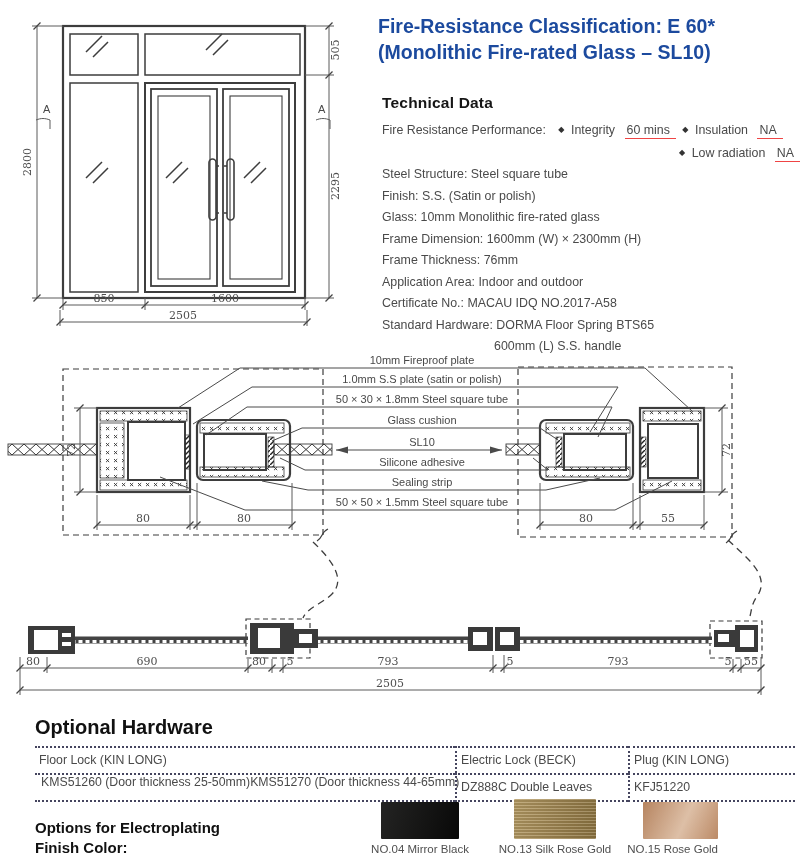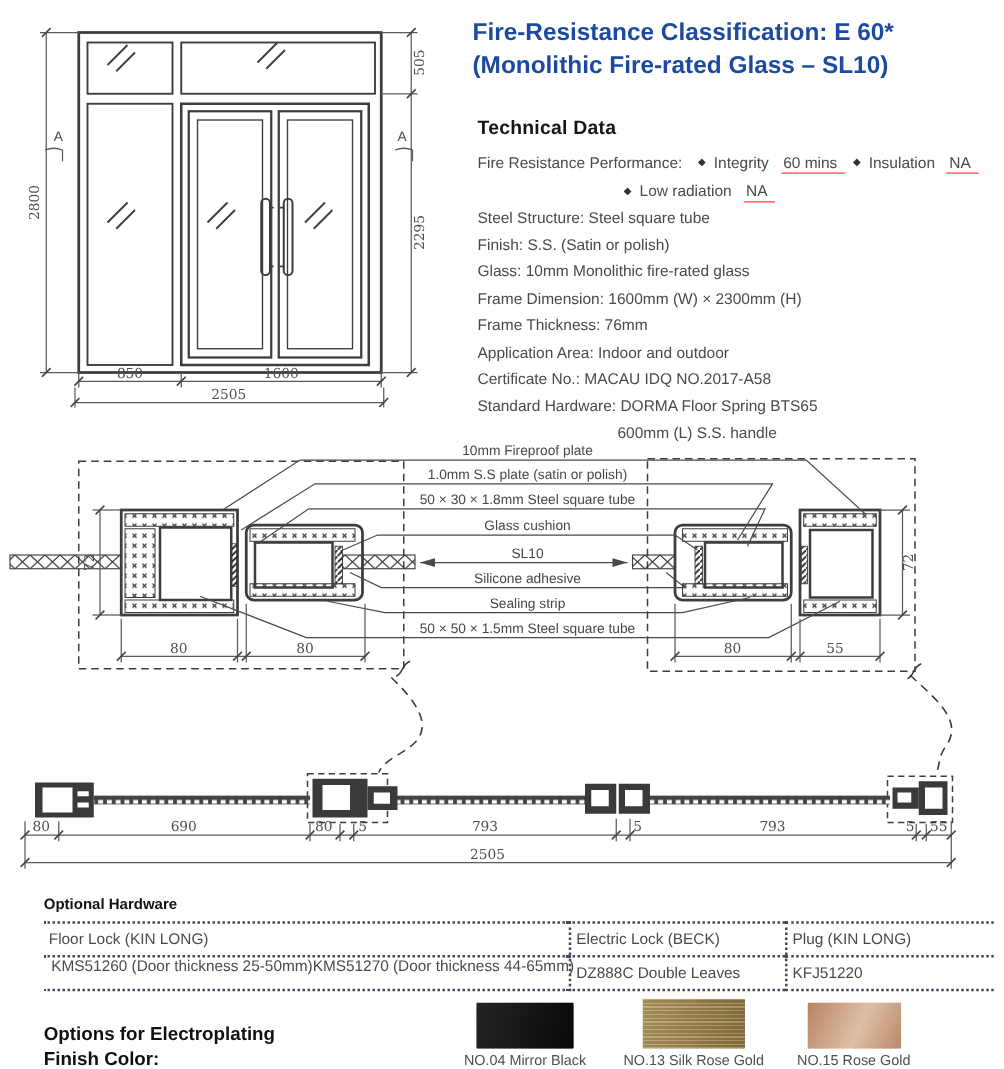--- a/index.html
+++ b/index.html
@@ -13,26 +13,26 @@
   .dim{stroke:#5a5a5a;stroke-width:1;fill:none;}
   .tick{stroke:#444;stroke-width:1.3;}
 
   .title-block{position:absolute;left:378px;top:14px;width:420px;
     font-size:19.5px;font-weight:bold;color:#1c4a9e;line-height:1.32;letter-spacing:0;}
   .tech{position:absolute;left:382px;top:94px;width:418px;}
   .tech h2{margin:0 0 7px 0;font-size:15.5px;color:#161616;letter-spacing:.2px;}
   .trow{font-size:12.4px;color:#4a4a4a;line-height:21.5px;white-space:nowrap;}
   .trow .u{border-bottom:1px solid #ef4444;padding:0 6px 1px 2px;}
   .diamond{font-size:8px;vertical-align:2px;color:#333;padding:0 3px;}
-  .indent-rad{margin-left:114px;}
+  .indent-rad{margin-left:114px;text-align:right;}
   .indent-last{margin-left:112px;}
   .gap1{margin-right:6px;}
 
   .hardware{position:absolute;left:35px;top:716px;width:760px;}
-  .hardware h3{margin:0 0 7px 0;font-size:12px;color:#111;}
+  .hardware h3{margin:0 0 7px 0;font-size:20px;color:#111;}
   .hw-table{display:grid;grid-template-columns:420px 173px 167px;font-size:12.3px;color:#4a4a4a;}
   .hw-cell{border-top:2px dotted #45455e;padding:5px 4px 6px 4px;white-space:nowrap;}
   .hw-cell.bb{border-bottom:2px dotted #45455e;}
   .hw-cell.bl{border-left:2px dotted #45455e;}
   .hw-split{display:flex;justify-content:space-between;padding:0 6px;}
 
   .finish-heading{position:absolute;left:35px;top:802px;font-size:15px;font-weight:bold;color:#111;line-height:1.3;margin-top:16px;}
   .swatch-block{position:absolute;top:799px;width:132px;display:flex;flex-direction:column;align-items:center;}
   .swatch{border-radius:1px;}
   .sw0{width:85px;height:40px;background-image:linear-gradient(105deg,rgba(255,255,255,.10),rgba(0,0,0,.25));}
@@ -395,18 +395,18 @@
   </div>
 
   <div class="swatch-block" style="left:354px;">
     <div class="swatch sw1" style="background-color: rgb(17, 17, 16);"></div>
     <div class="sw-caption">NO.04 Mirror Black</div>
   </div>
   <div class="swatch-block" style="left:489px;">
     <div class="swatch sw2" style="background-color: rgb(171, 141, 79);"></div>
     <div class="sw-caption">NO.13 Silk Rose Gold</div>
   </div>
-  <div class="swatch-block" style="left:617px;">
+  <div class="swatch-block" style="left:586px;align-items:flex-end;">
     <div class="swatch sw3" style="background-color: rgb(203, 157, 119);"></div>
     <div class="sw-caption">NO.15 Rose Gold</div>
   </div>
 
 </div>
 
 </body></html>

